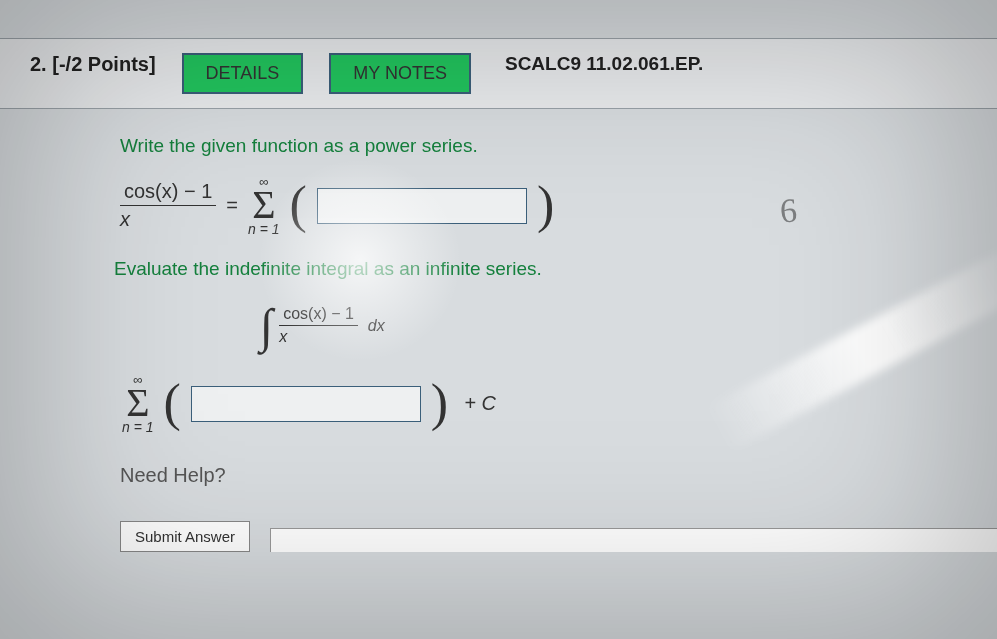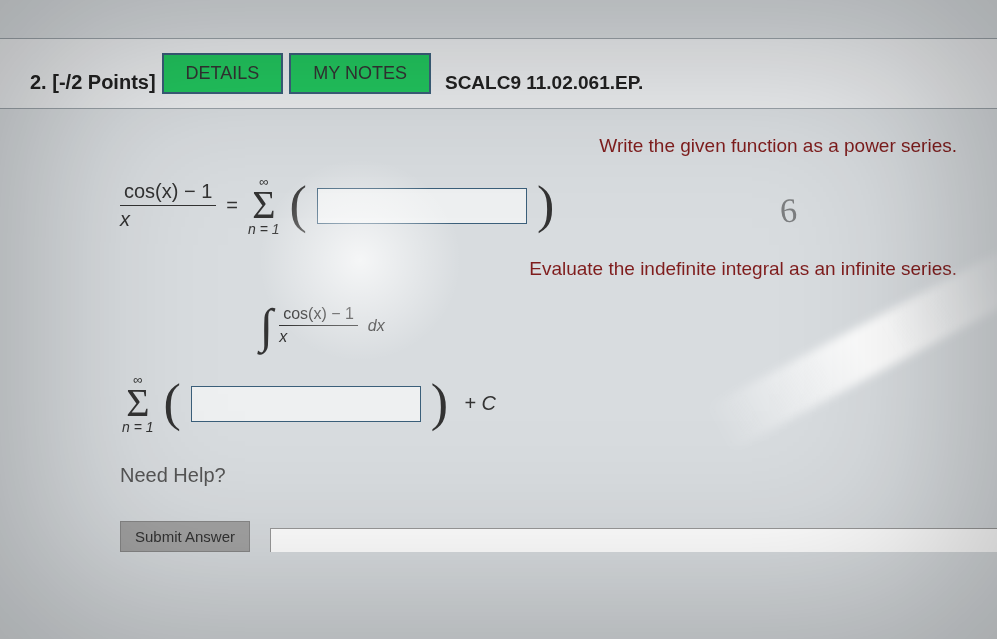--- a/index.html
+++ b/index.html
@@ -16,22 +16,22 @@
   .page {
     padding: 0;
   }
   .header-bar {
     margin-top: 38px;
     background: #e9ebed;
     border-top: 1px solid #9aa2a8;
     border-bottom: 1px solid #9aa2a8;
     padding: 14px 20px 14px 30px;
     display: flex;
-    align-items: flex-end;
-    gap: 6px;
+    align-items: flex-start;
+    gap: 26px;
   }
   .qnum {
     font-weight: bold;
     font-size: 20px;
     color: #222;
   }
   .btn {
     border: 2px solid #3b5f7a;
     background: #22c55e;
     padding: 8px 22px;
@@ -44,23 +44,22 @@
     font-weight: bold;
     font-size: 19px;
     color: #222;
     margin-left: 8px;
   }
   .content {
     padding: 18px 40px 0 120px;
   }
   .prompt {
     font-size: 19px;
-    color: #7f1d1d;
+    color: #15803d;
     margin: 8px 0 18px 0;
-    text-align: right;
   }
   .eqrow {
     display: flex;
     align-items: center;
     gap: 10px;
     margin-bottom: 22px;
     font-size: 20px;
   }
   .frac {
     display: inline-flex;
@@ -141,21 +140,21 @@
     cursor: pointer;
     box-shadow: inset 2px 2px 0 rgba(255,255,255,0.4), inset -2px -2px 0 rgba(0,0,0,0.2);
   }
   .bottom-row {
     display:flex;
     align-items:flex-end;
     gap: 20px;
     margin-left: 0;
   }
   .submit {
-    background: #a3a3a3;
+    background: #ffffff;
     border: 1px solid #888;
     padding: 6px 14px;
     font-size: 15px;
     cursor: pointer;
     color: #333;
   }
   .answer-area {
     flex: 1;
     height: 24px;
     border-top: 1px solid #999;

